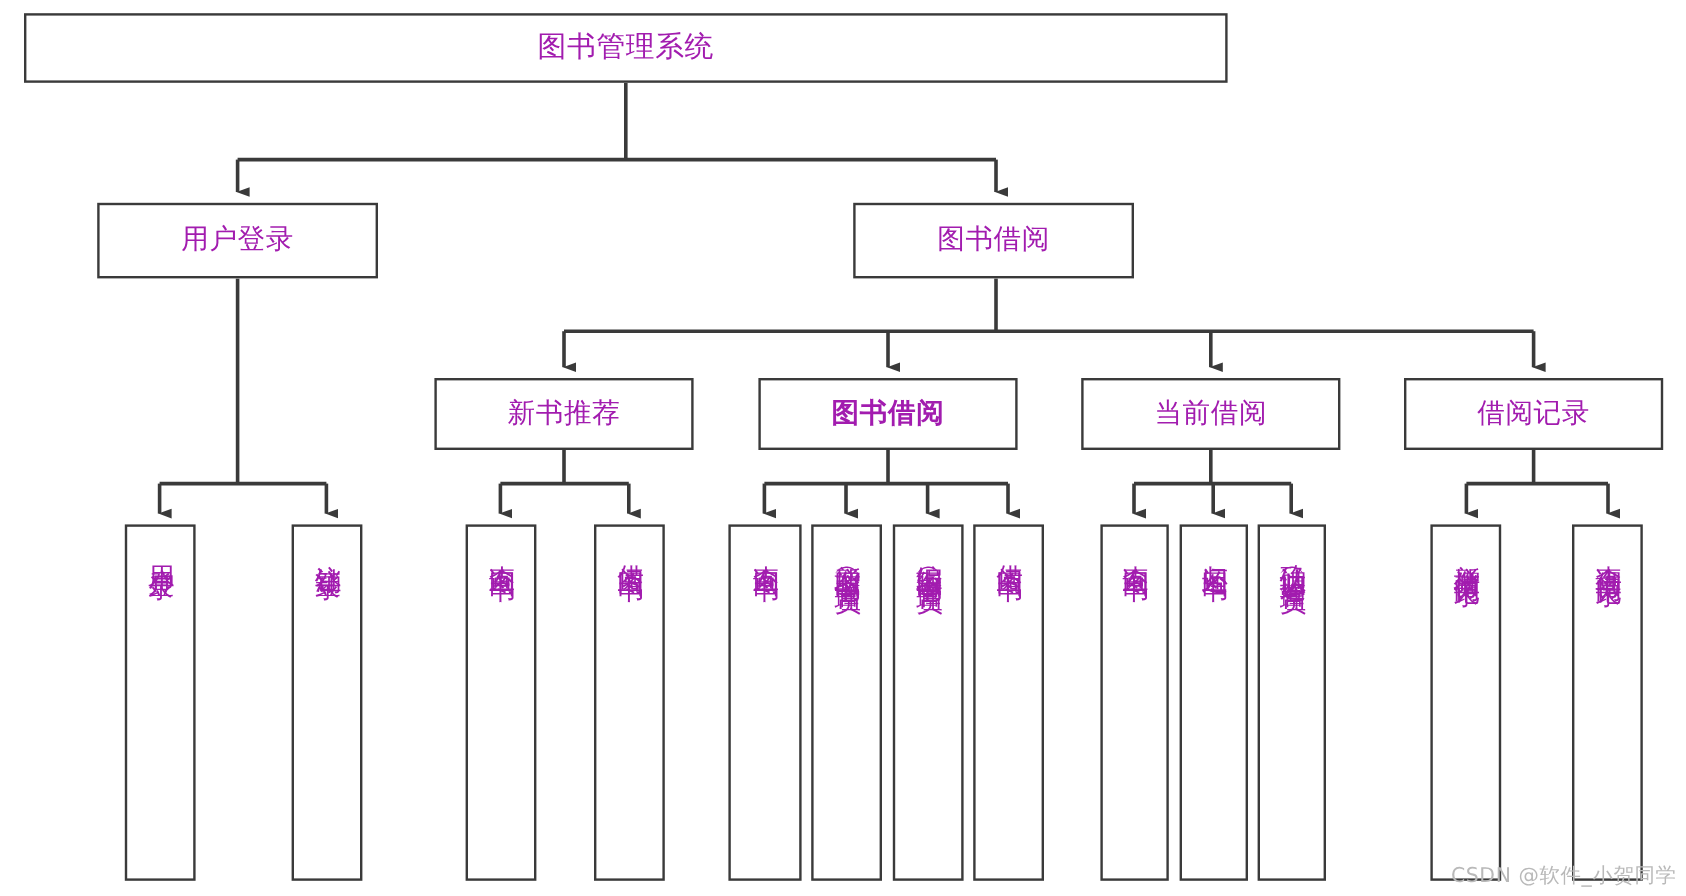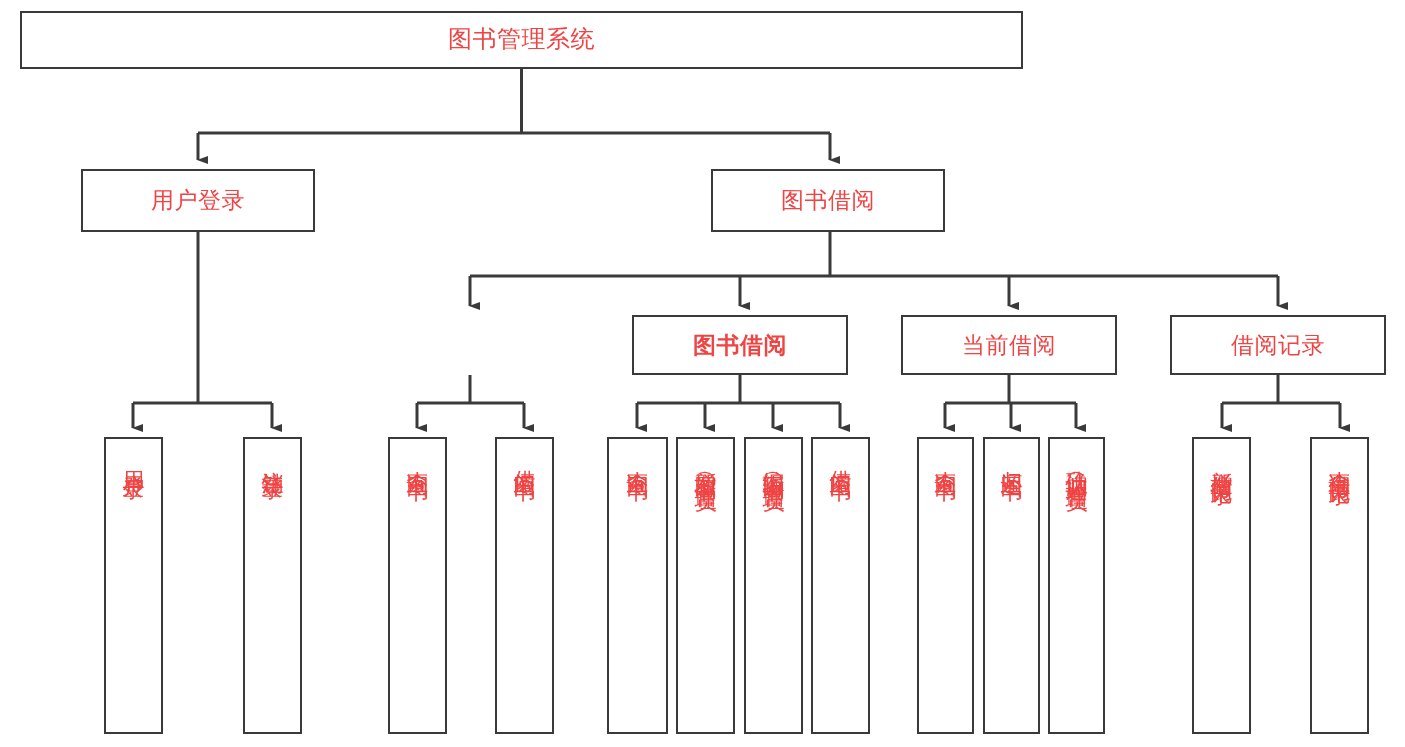--- a/index.html
+++ b/index.html
@@ -31,21 +31,21 @@
     position: absolute;
     box-sizing: border-box;
     background: #ffffff;
     border: 2px solid #3a3a3a;
     display: flex;
     align-items: center;
     justify-content: center;
     z-index: 2;
   }
   .node .lbl {
-    color: #ef4444;
+    color: #a21caf;
     letter-spacing: 0.5px;
     line-height: 1.05;
     text-align: center;
     white-space: nowrap;
   }
   .node.horiz .lbl {
     font-size: 23px;
   }
   .node.root .lbl {
     font-size: 24px;
@@ -133,20 +133,23 @@
     <span class="lbl">图书管理系统</span>
   </div>
 
   <div class="node horiz" style="left:81px; top:169px; width:234px; height:63px;">
     <span class="lbl">用户登录</span>
   </div>
   <div class="node horiz" style="left:711px; top:169px; width:234px; height:63px;">
     <span class="lbl">图书借阅</span>
   </div>
 
+  <div class="node horiz" style="left:362px; top:315px; width:216px; height:60px;">
+    <span class="lbl">新书推荐</span>
+  </div>
   <div class="node horiz" style="left:632px; top:315px; width:216px; height:60px;font-weight:bold;">
     <span class="lbl">图书借阅</span>
   </div>
   <div class="node horiz" style="left:1170px; top:315px; width:216px; height:60px;">
     <span class="lbl">借阅记录</span>
   </div>
   <div class="node horiz" style="left:901px; top:315px; width:216px; height:60px;">
     <span class="lbl">当前借阅</span>
   </div>
 
@@ -187,14 +190,15 @@
     <span class="lbl">确认归还（管理员）</span>
   </div>
 
   <div class="node vert" style="left:1192px; top:437px; width:59px; height:297px;">
     <span class="lbl">新增借阅记录</span>
   </div>
   <div class="node vert" style="left:1310px; top:437px; width:59px; height:297px;">
     <span class="lbl">查询借阅记录</span>
   </div>
 
+  <div id="watermark">CSDN @软件_小贺同学</div>
 
 </div>
 
 </body></html>

